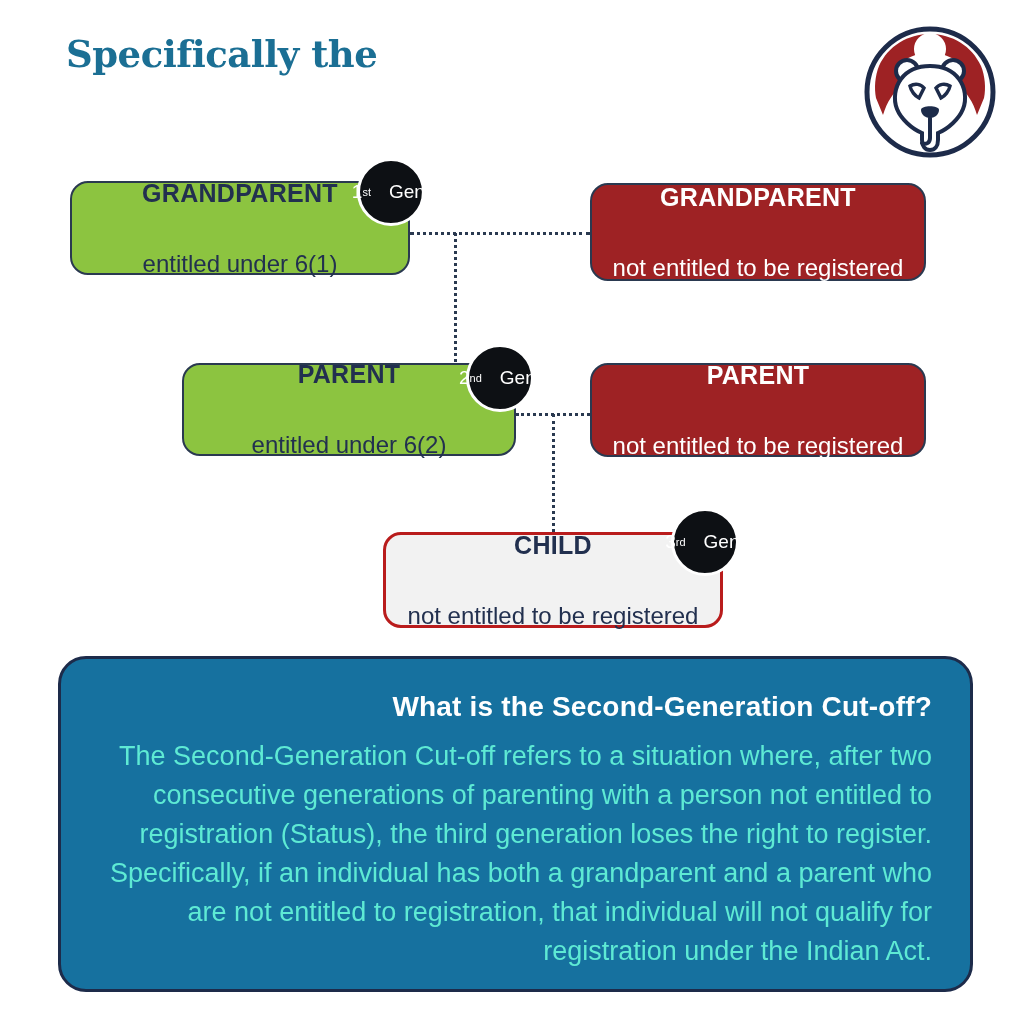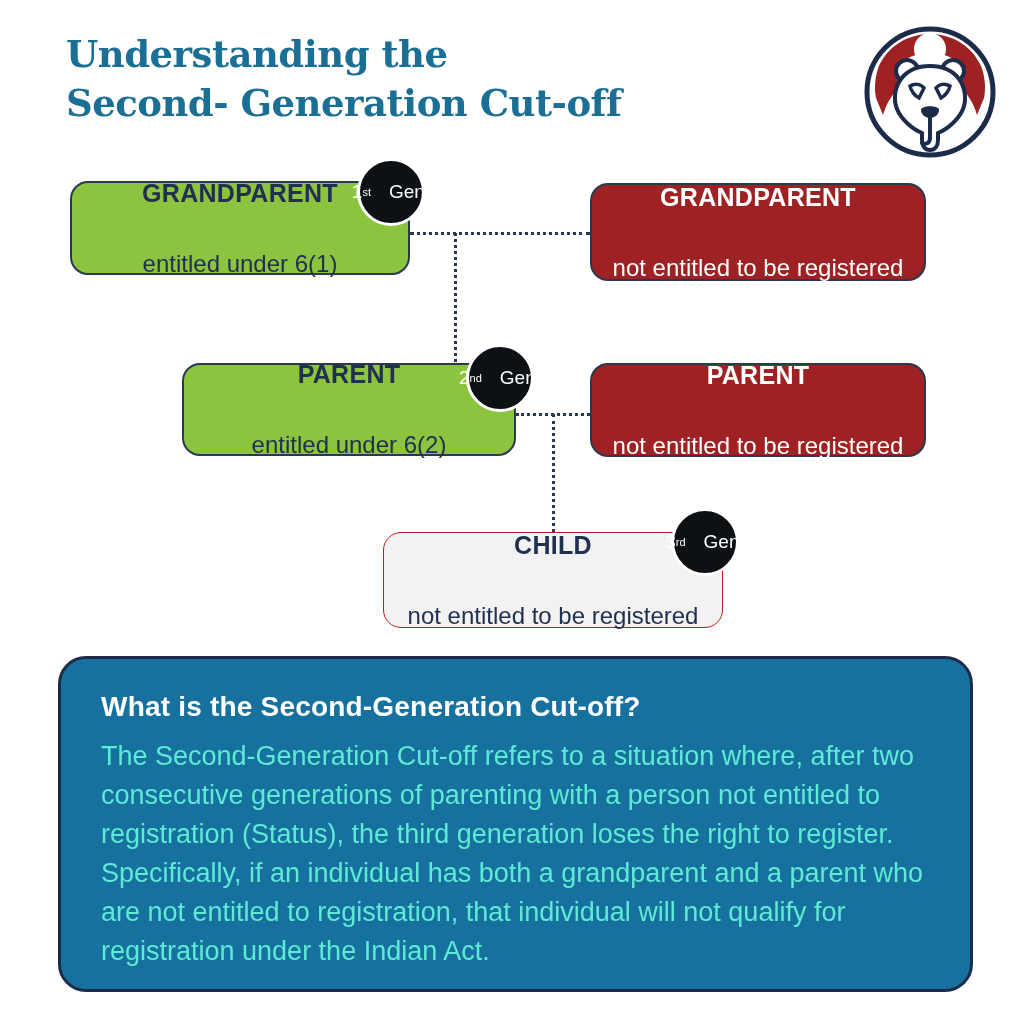--- a/index.html
+++ b/index.html
@@ -17,21 +17,21 @@
   .logo{position:absolute;left:860px;top:22px;width:140px;height:140px;}
   
   .gen-box{
     position:absolute;display:flex;flex-direction:column;justify-content:center;
     align-items:center;text-align:center;border-radius:18px;z-index:2;box-sizing:border-box;gap:40px;
   }
   .gen-box .box-title{font-weight:bold;font-size:25px;line-height:1.28;letter-spacing:0.3px;}
   .gen-box .box-subtitle{font-size:24px;line-height:1.28;text-align:center;}
   .box-entitled{background:#8cc440;border:2px solid #2a3950;color:#22304f;}
   .box-not-entitled{background:#9e2224;border:2px solid #2a3950;color:#ffffff;}
-  .box-cutoff{background:#f2f2f2;border:1px solid #b91c1c;color:#22304f;}
+  .box-cutoff{background:#f2f2f2;border:3px solid #b91c1c;color:#22304f;}
   .box-grandparent-entitled{left:70px;top:181px;width:340px;height:94px;}
   .box-grandparent-not-entitled{left:590px;top:183px;width:336px;height:98px;}
   .box-parent-entitled{left:182px;top:363px;width:334px;height:93px;}
   .box-parent-not-entitled{left:590px;top:363px;width:336px;height:94px;}
   .box-child{left:383px;top:532px;width:340px;height:96px;}
   
   .gen-badge{
     position:absolute;width:62px;height:62px;border-radius:50%;
     background:#0d1014;border:3px solid #ffffff;z-index:3;
     display:flex;align-items:center;justify-content:center;
@@ -47,31 +47,31 @@
   .connector.h{border-top:3px dotted #2a3950;height:0;}
   .connector.v{border-left:3px dotted #2a3950;width:0;}
   .conn-h1{left:410px;top:232px;width:180px;}
   .conn-v1{left:454px;top:233px;height:129px;}
   .conn-h2{left:516px;top:413px;width:74px;}
   .conn-v2{left:552px;top:414px;height:118px;}
   
   .info-panel{
     position:absolute;left:58px;top:656px;width:915px;height:336px;
     background:#16719f;border:3px solid #1d2b4a;border-radius:28px;
-    box-sizing:border-box;padding:32px 38px 0 40px;color:#ffffff;
+    box-sizing:border-box;padding:32px 38px 0 40px;color:#ffffff;text-align:right;
   }
   .info-heading{margin:0 0 14px 0;font-size:28px;font-weight:bold;letter-spacing:0.2px;}
   .info-body{margin:0;font-size:27px;line-height:39px;font-weight:400;color:#5eead4;}
 </style>
 </head>
 <body>
 
 <div class="canvas">
 
-  <h1 class="page-title"><span>Understanding the</span><br><span>Second- Generation Cut-off</span></h1>
+  <h1 class="page-title"><span>Specifically the</span><br></h1>
 
   <div class="logo">
     <svg viewBox="0 0 140 140" width="140" height="140">
       <circle cx="70" cy="70" r="63" fill="#ffffff" stroke="#1d2b4a" stroke-width="5"></circle>
       <path d="M70,12 C48,12 28,24 19,44 C15,54 14,66 16,76 L23,93 C27,80 33,70 41,66 L35,46 C45,36 56,31 70,31 C84,31 95,36 105,46 L99,66 C107,70 113,80 117,93 L124,76 C126,66 125,54 121,44 C112,24 92,12 70,12 Z" fill="#9e2224"></path>
       <circle cx="70" cy="27" r="16" fill="#ffffff"></circle>
       <circle cx="47" cy="49" r="11" fill="#ffffff" stroke="#1d2b4a" stroke-width="4"></circle>
       <circle cx="93" cy="49" r="11" fill="#ffffff" stroke="#1d2b4a" stroke-width="4"></circle>
       <path d="M70,44 C57,44 47,49 41,57 C35,65 33,77 37,87 C41,97 52,107 62,111 L62,118 C62,124 65,128 70,128 C75,128 78,124 78,118 L78,111 C88,107 99,97 103,87 C107,77 105,65 99,57 C93,49 83,44 70,44 Z" fill="#ffffff" stroke="#1d2b4a" stroke-width="4"></path>
       <path d="M50,64 C55,61 61,62 64,66 L59,76 C55,74 51,69 50,64 Z" fill="none" stroke="#1d2b4a" stroke-width="3.5"></path>

